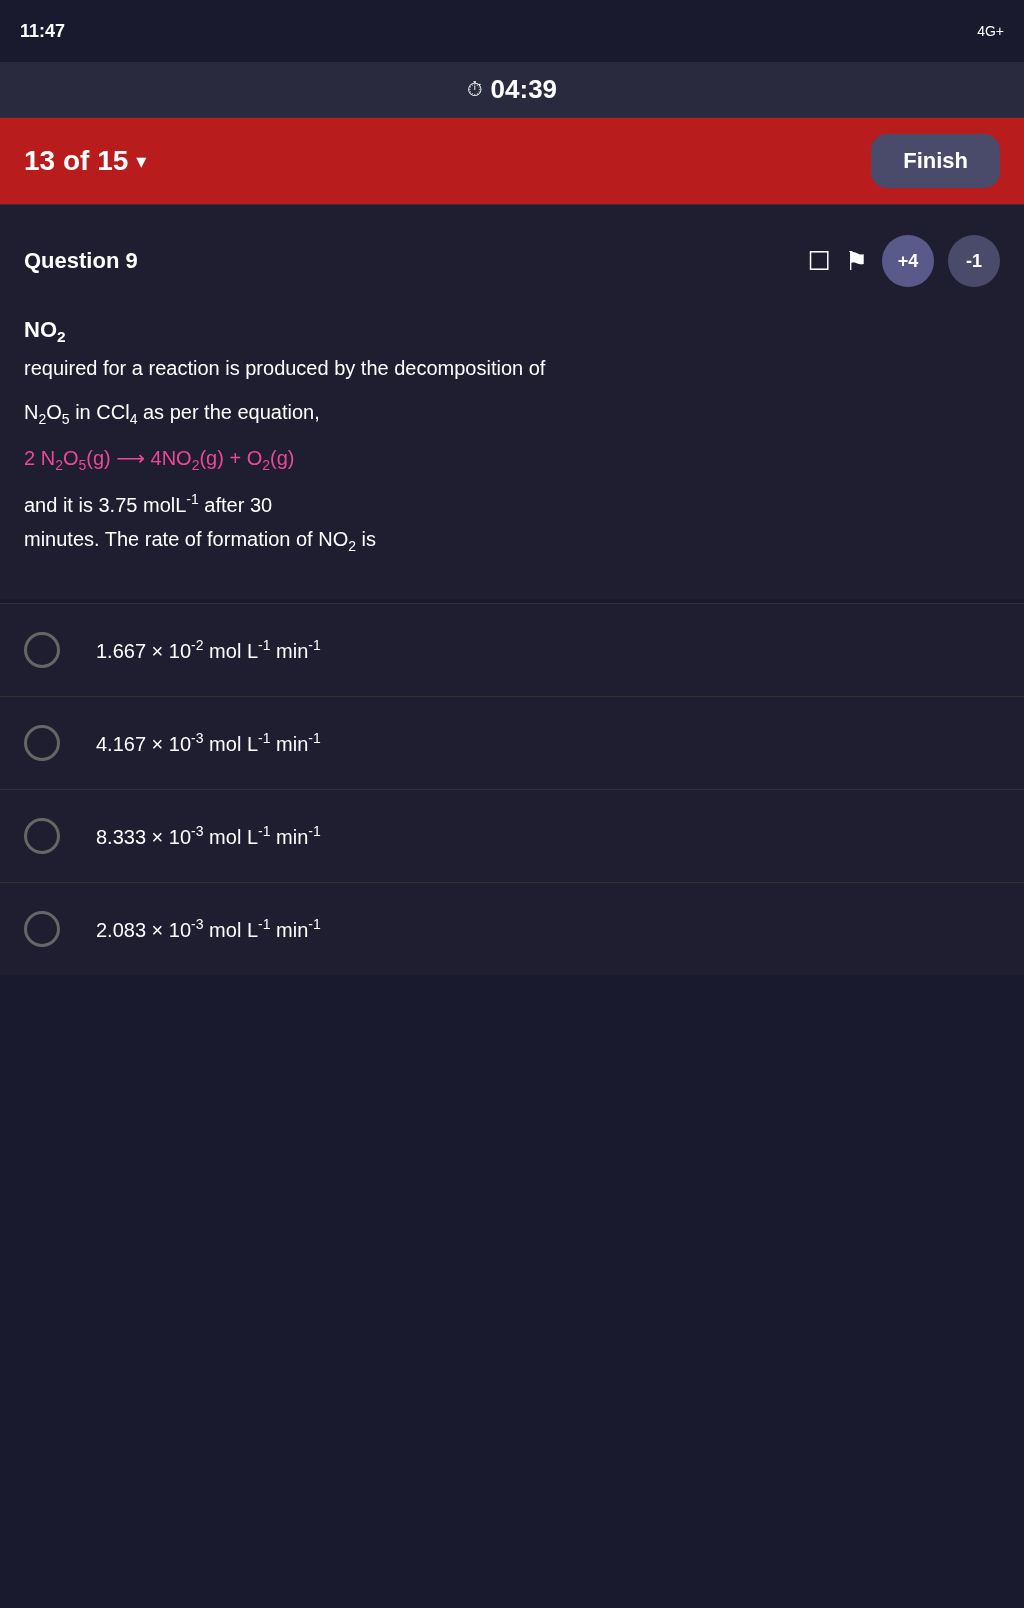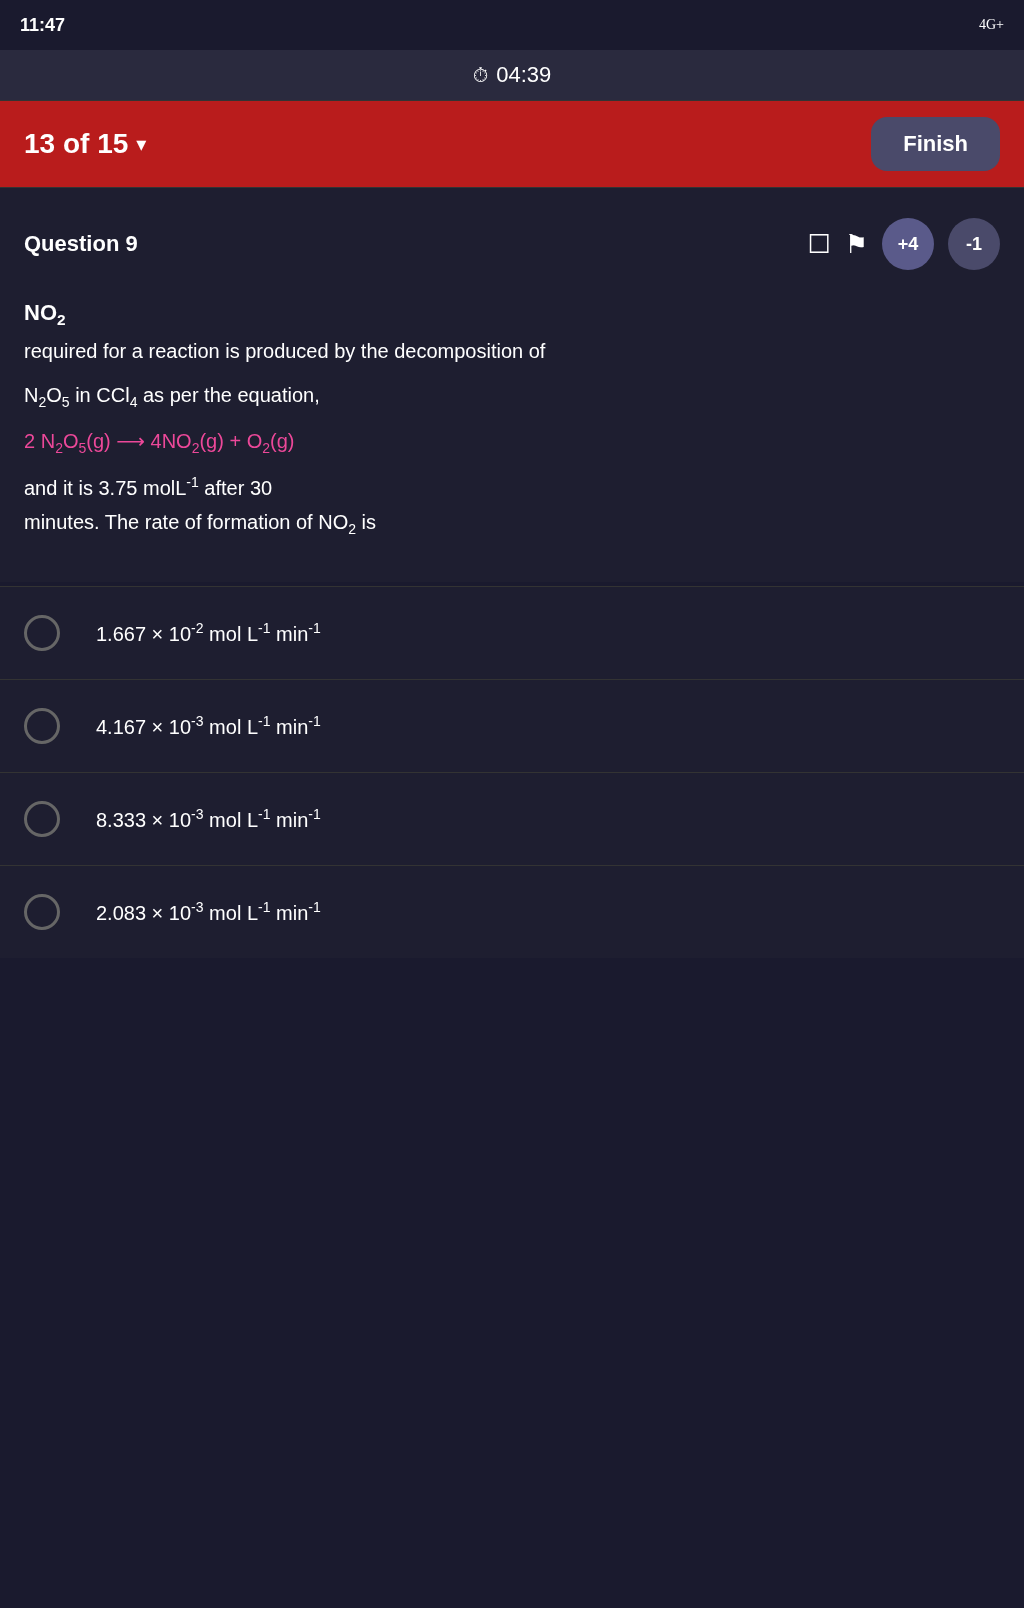--- a/index.html
+++ b/index.html
@@ -15,62 +15,61 @@
       font-family: 'Arial', sans-serif;
       overflow-x: hidden;
     }
 
     .status-bar {
       background: #1a1a2e;
       display: flex;
       justify-content: space-between;
       align-items: center;
       padding: 8px 20px;
-      height: 50px;
+      height: 62px;
     }
 
     .status-left {
       color: white;
       font-size: 18px;
       font-weight: bold;
     }
 
     .status-center {
       color: white;
       font-size: 18px;
     }
 
     .status-right {
       color: white;
       font-size: 14px;
       display: flex;
       align-items: center;
       gap: 4px;
-      font-family: Liberation Serif, serif;
     }
 
     .timer-bar {
       background: #2a2a3e;
       display: flex;
       justify-content: center;
       align-items: center;
       padding: 12px;
       gap: 8px;
       border-bottom: 1px solid #333;
     }
 
     .timer-icon {
       color: white;
       font-size: 20px;
     }
 
     .timer-text {
       color: white;
-      font-size: 22px;
-      font-weight: 400;
+      font-size: 26px;
+      font-weight: 700;
       text-align: right;
     }
 
     .nav-bar {
       background: #b91c1c;
       display: flex;
       justify-content: space-between;
       align-items: center;
       padding: 16px 24px;
       border-bottom: 1px solid #333;

